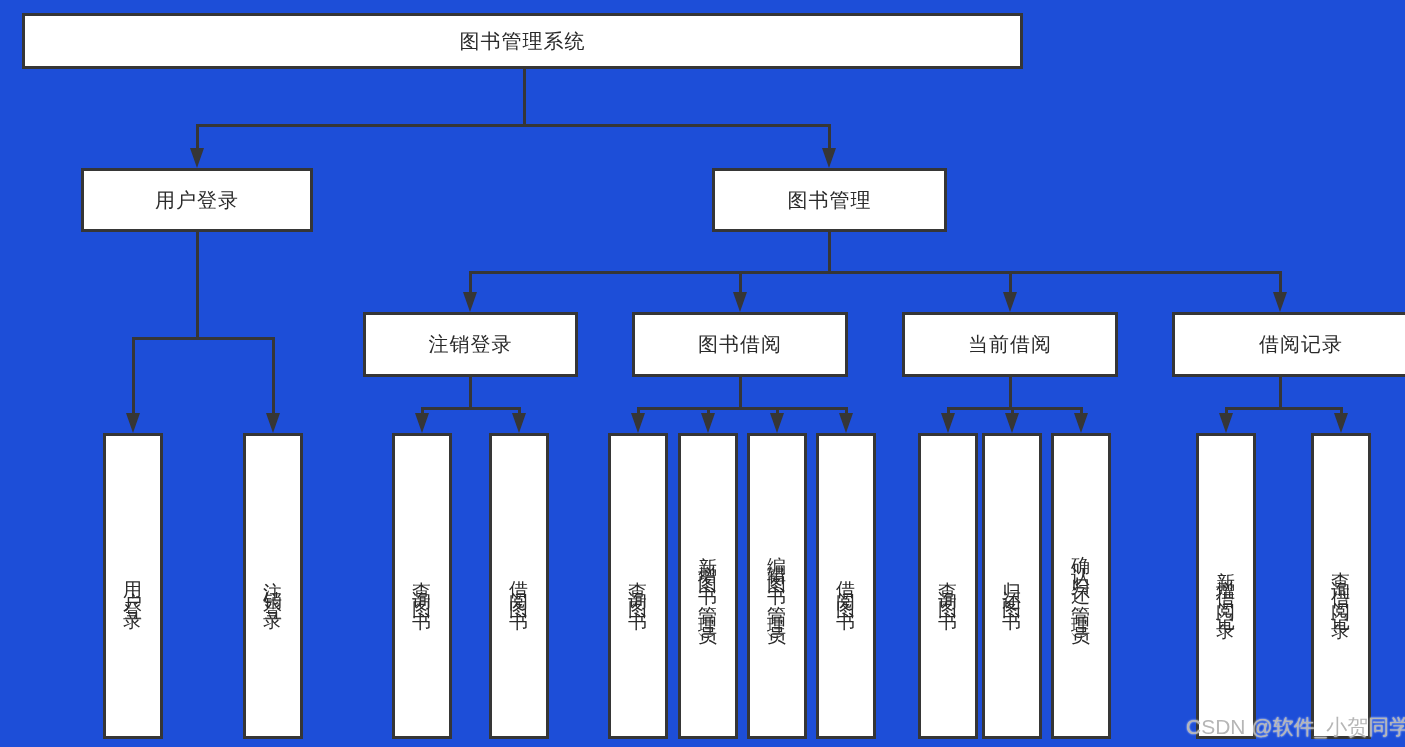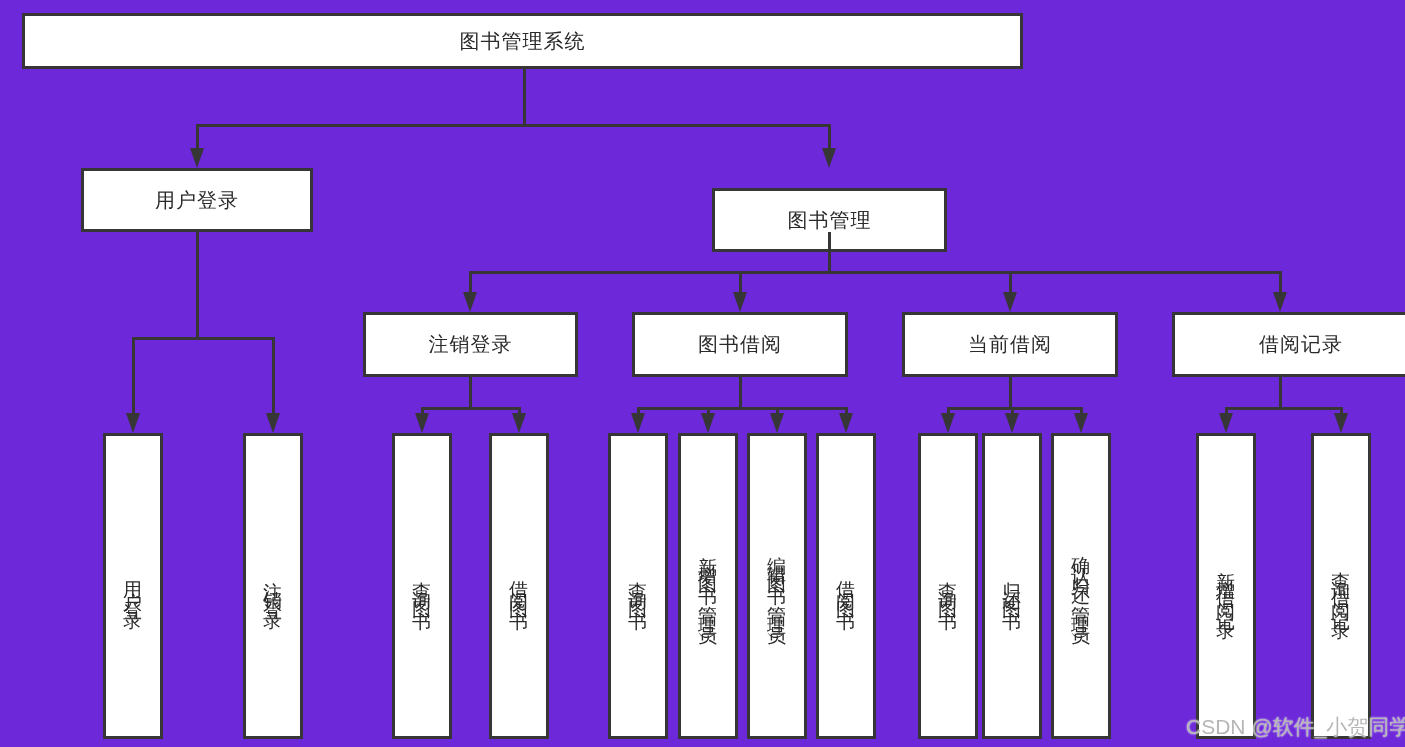--- a/index.html
+++ b/index.html
@@ -1,17 +1,17 @@
 <!DOCTYPE html>
 <html><head>
 <meta charset="utf-8">
 <style>
   html,body { margin:0; padding:0; background:#ffffff; }
   #canvas {
-    position:relative; width:1405px; height:747px; background:#6d28d9;
+    position:relative; width:1405px; height:747px; background:#1d4ed8;
     font-family:"Liberation Sans","DejaVu Sans",sans-serif; overflow:hidden;
   }
   .box {
     position:absolute; border:3px solid #363636; background:#ffffff;
     box-sizing:border-box; display:flex; align-items:center; justify-content:center;
     color:#2a2a2a;
   }
   .hbox { font-size:20px; letter-spacing:1px; }
   .vbox { writing-mode:vertical-rl; font-size:19px; letter-spacing:10px; line-height:1; }
   .hl { position:absolute; height:3px; background:#363636; }
@@ -40,21 +40,21 @@
   <div class="hl" style="left:196px; top:124px; width:634px;"></div>
 
   <div class="vl" style="left:196px; top:124px; height:26px;"></div>
   <div class="arr" style="left:190px; top:148px;"></div>
   <div class="vl" style="left:828px; top:124px; height:26px;"></div>
   <div class="arr" style="left:822px; top:148px;"></div>
 
   <div class="box hbox" style="left:81px; top:168px; width:232px; height:64px;">
     <span>用户登录</span>
   </div>
-  <div class="box hbox" style="left:712px; top:168px; width:235px; height:64px;margin-top:20px;">
+  <div class="box hbox" style="left:712px; top:168px; width:235px; height:64px;">
     <span>图书管理</span>
   </div>
 
   <div class="vl" style="left:196px; top:232px; height:108px;"></div>
   <div class="hl" style="left:132px; top:337px; width:143px;"></div>
   <div class="vl" style="left:132px; top:337px; height:80px;"></div>
   <div class="arr" style="left:126px; top:413px;"></div>
   <div class="vl" style="left:272px; top:337px; height:80px;"></div>
   <div class="arr" style="left:266px; top:413px;"></div>
 

